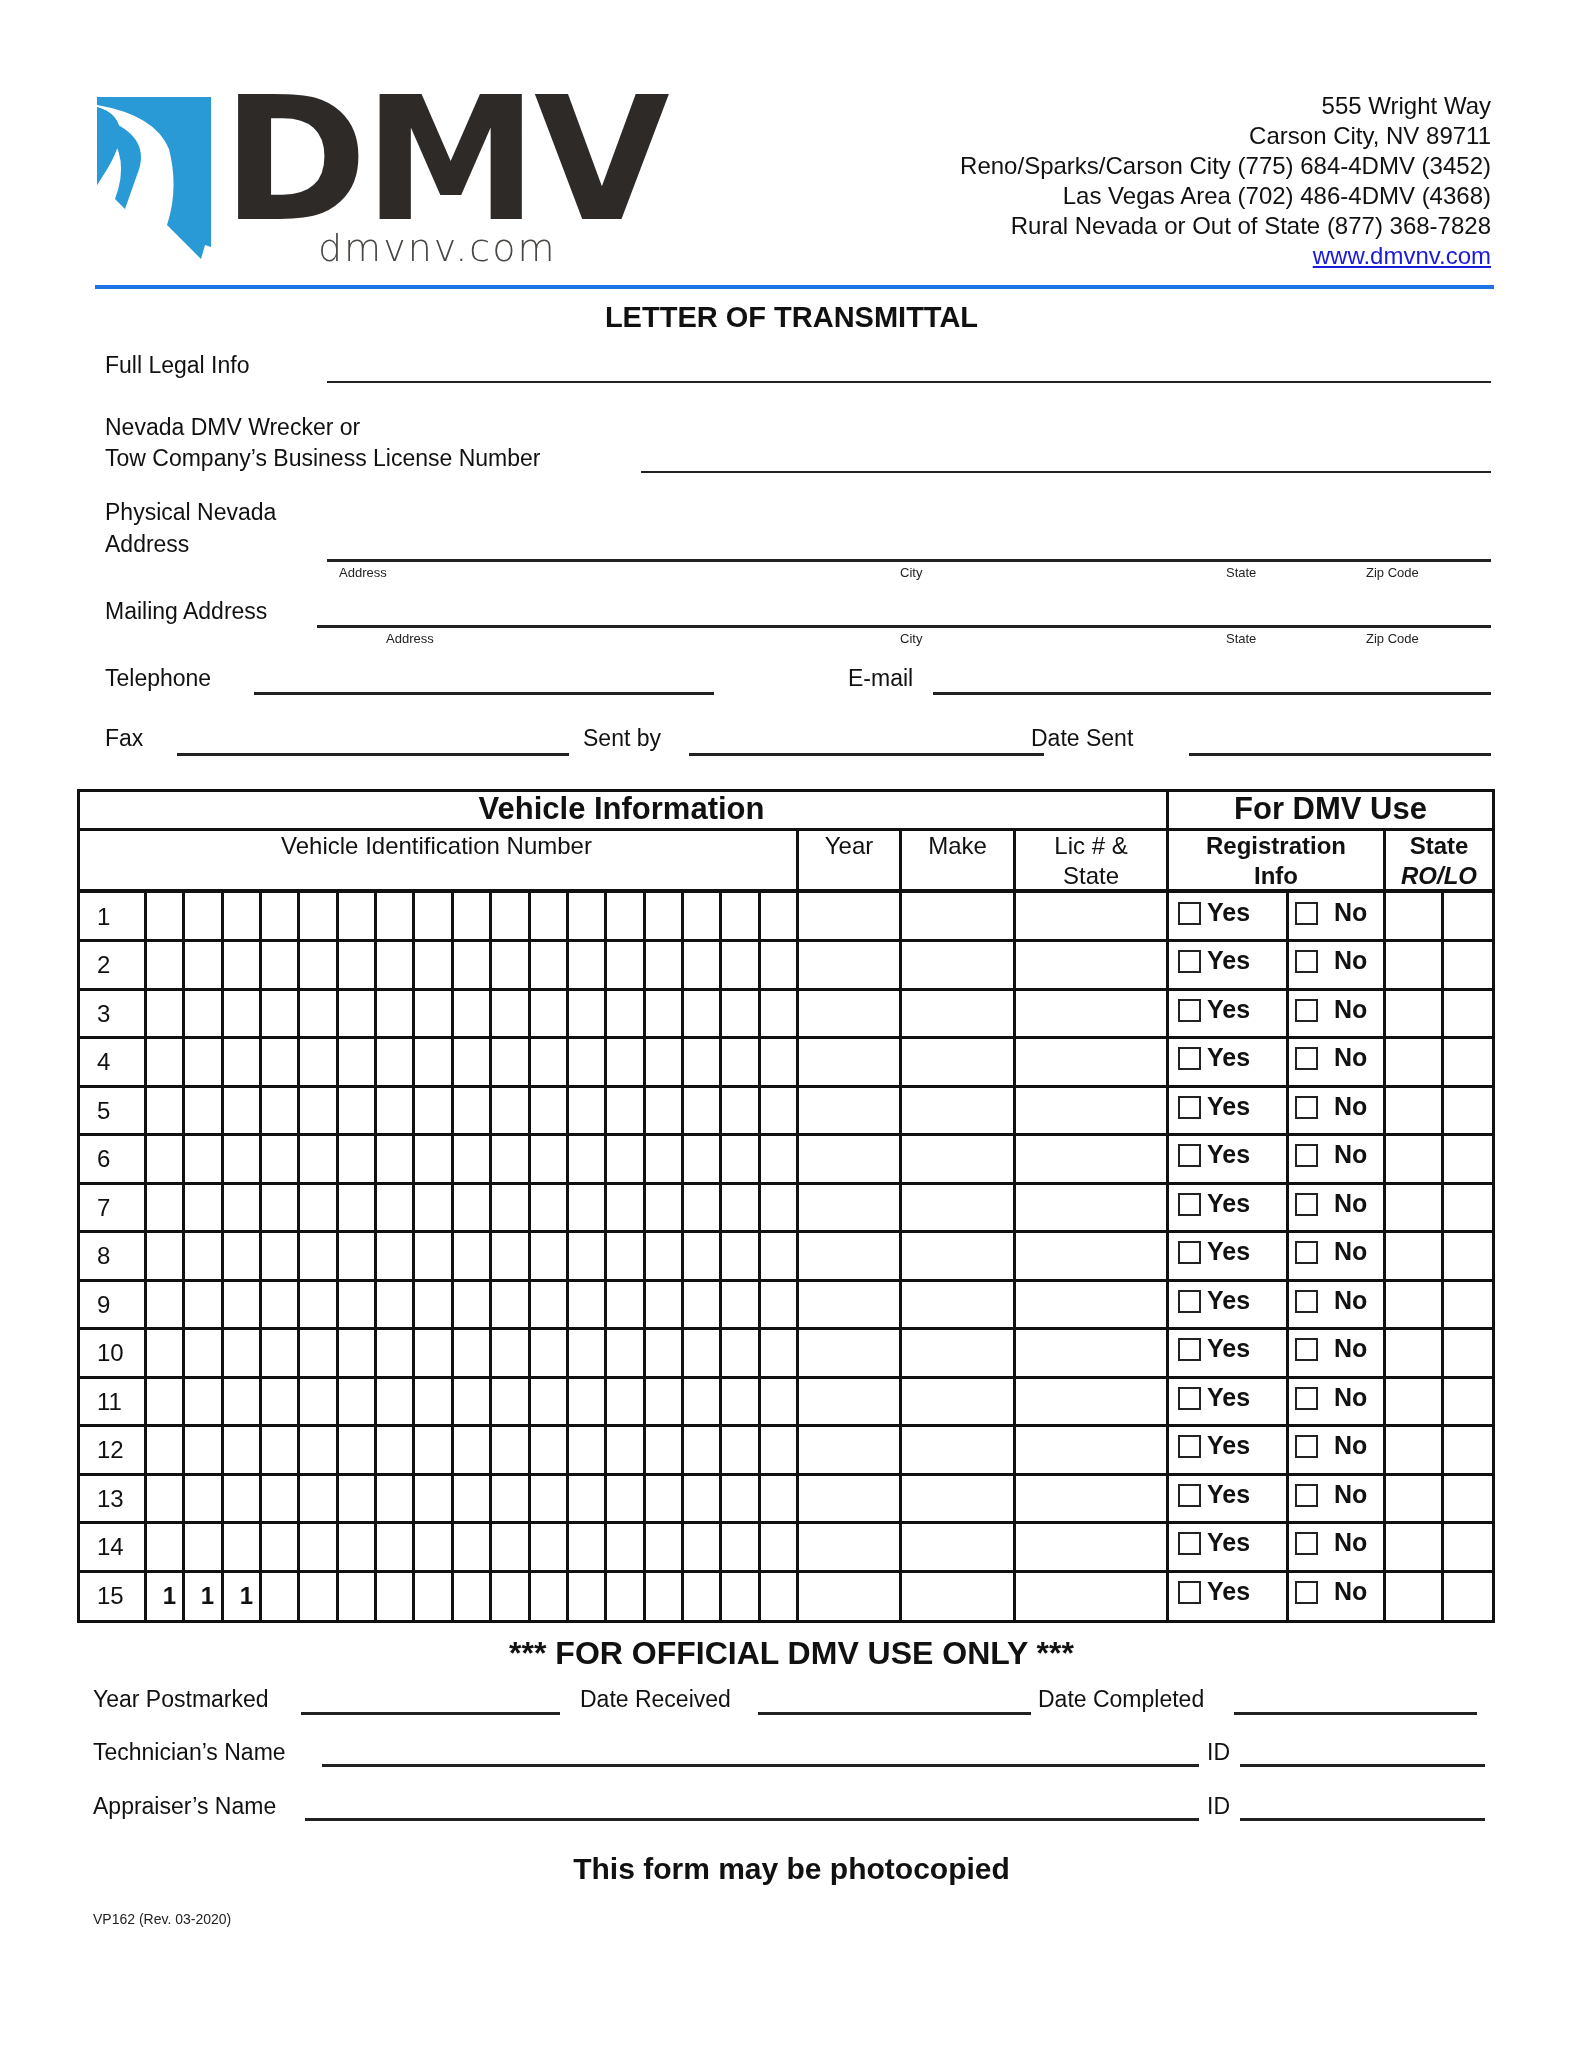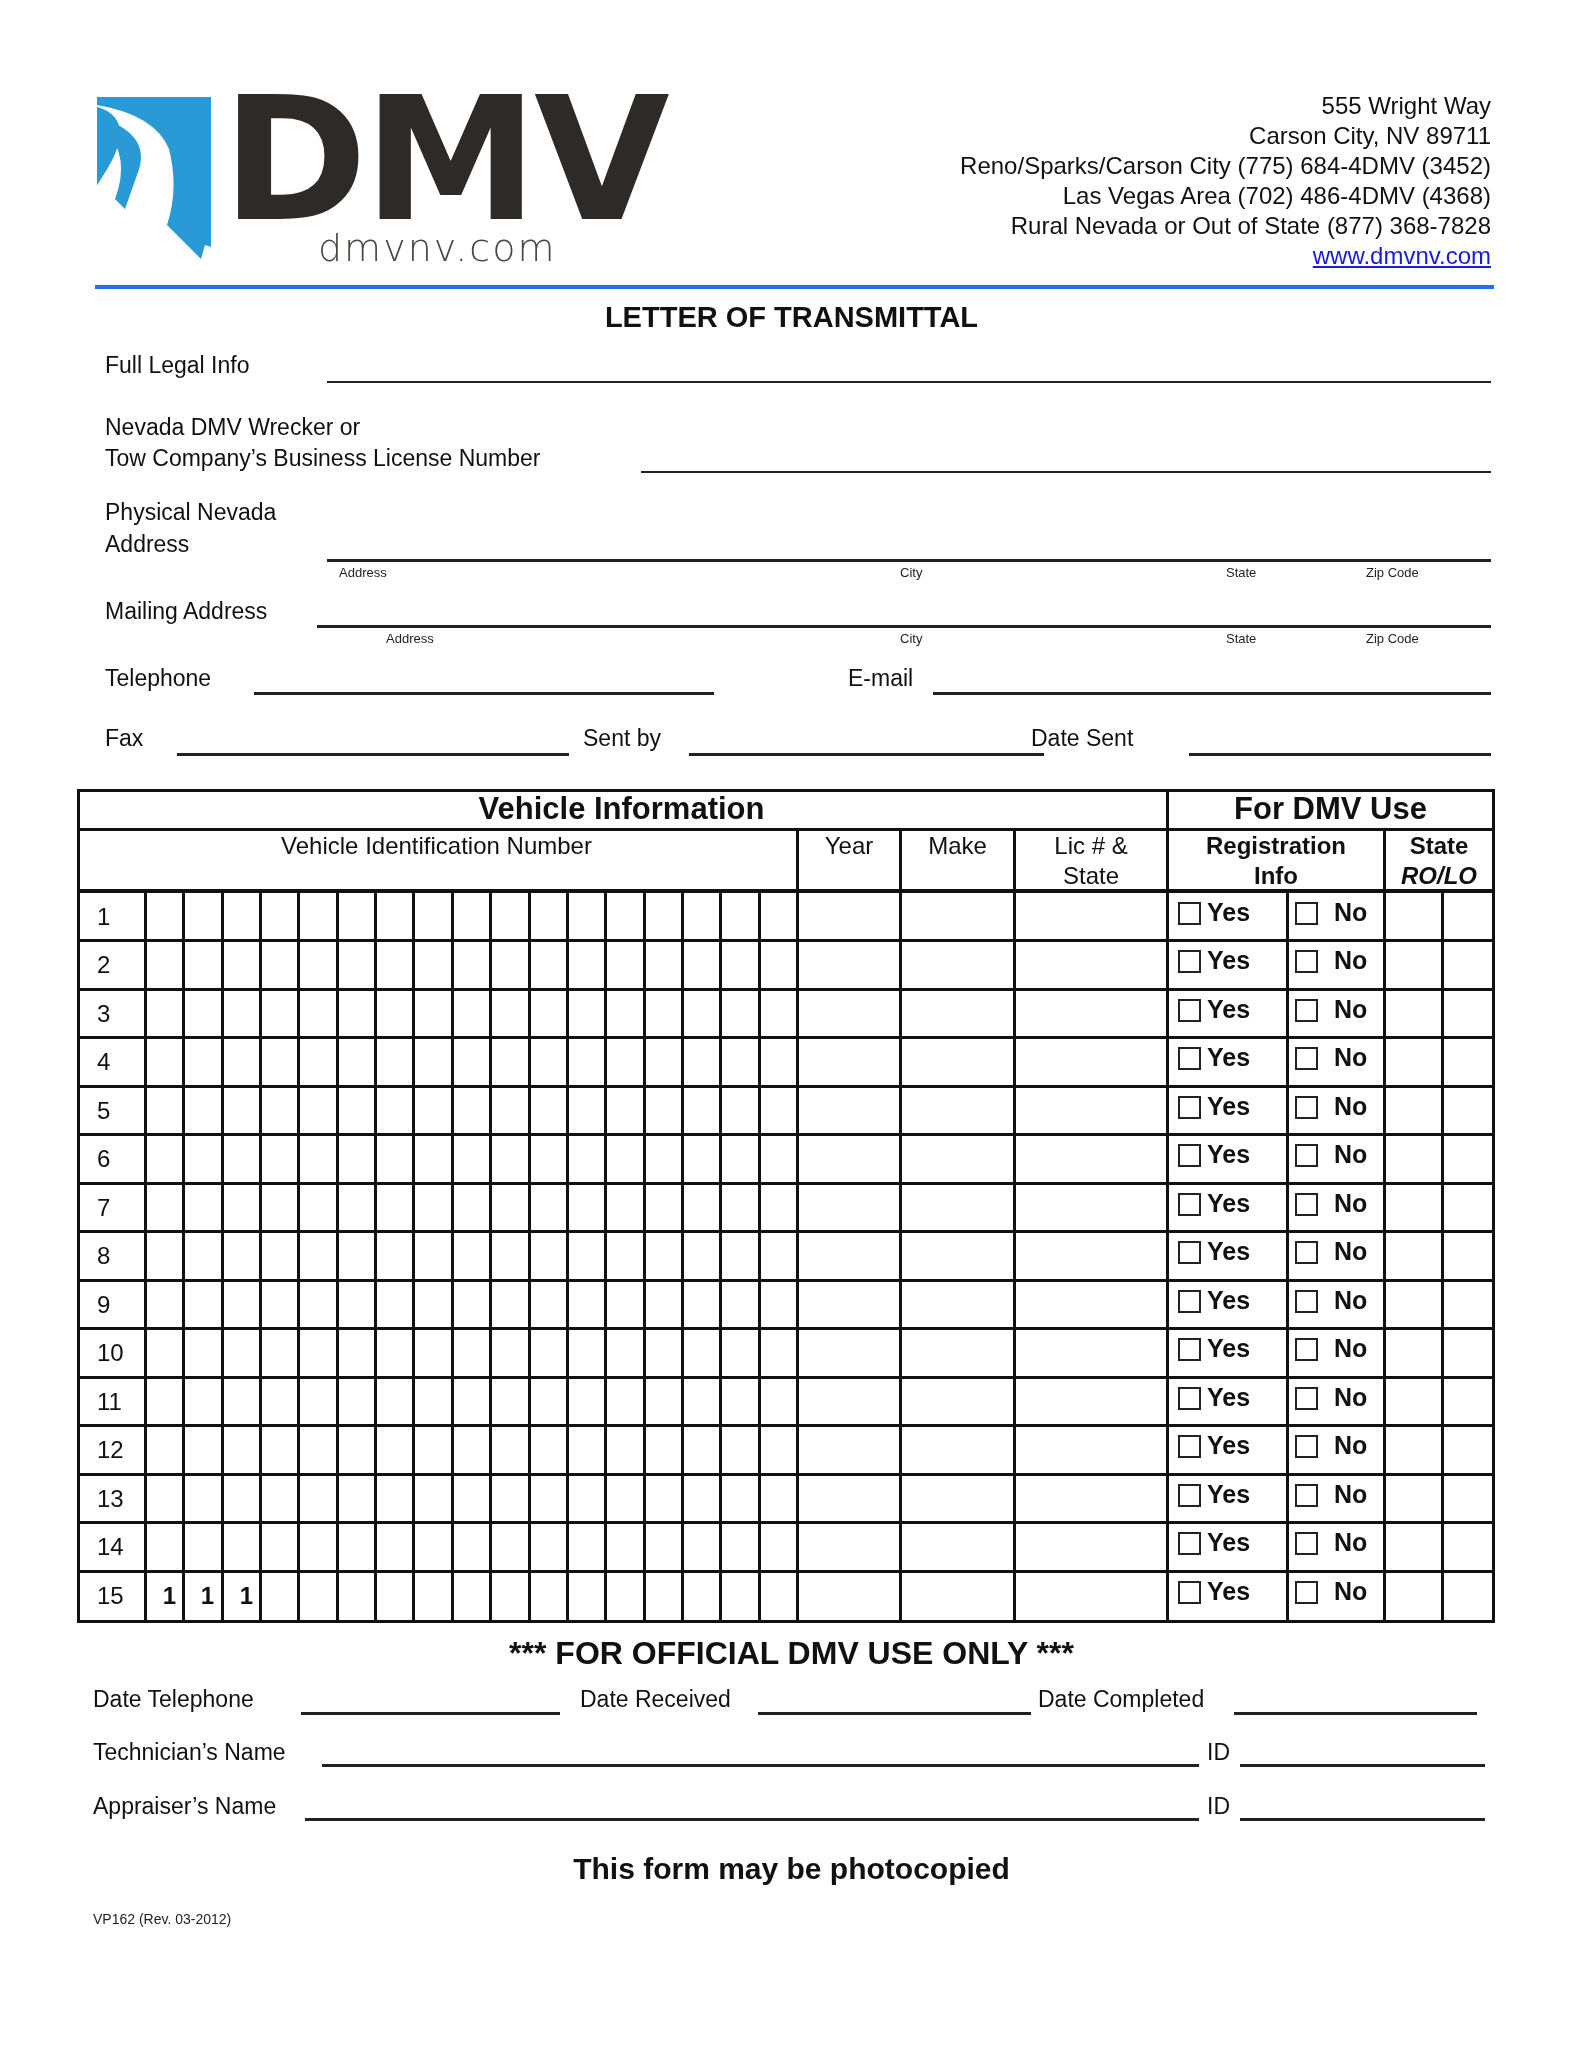--- a/index.html
+++ b/index.html
@@ -900,31 +900,31 @@
     <div class="chk" style="left:1218px;top:788.5333333333333px;">
       <span class="box"></span>
       <span class="txt" style="margin-left:10px">No</span>
     </div>
     <div style="position:absolute;left:1309px;top:782.5333333333333px;width:55px;height:46px;"></div>
     <div style="position:absolute;left:1367px;top:782.5333333333333px;width:48px;height:46px;"></div>
   </div>
 
 <div class="official">*** FOR OFFICIAL  DMV USE ONLY ***</div>
 
-<div class="lbl" style="left:93px; top:1686px;">Date Telephone</div>
+<div class="lbl" style="left:93px; top:1686px;">Year Postmarked</div>
 <div class="uline" style="left:301px; top:1712px; width:259px; border-top-width:3px;"></div>
 <div class="lbl" style="left:580px; top:1686px;">Date Received</div>
 <div class="uline" style="left:758px; top:1712px; width:273px; border-top-width:3px;"></div>
 <div class="lbl" style="left:1038px; top:1686px;">Date Completed</div>
 <div class="uline" style="left:1234px; top:1712px; width:243px; border-top-width:3px;"></div>
 
 <div class="lbl" style="left:93px; top:1739px;">Technician’s Name</div>
 <div class="uline" style="left:322px; top:1764px; width:877px; border-top-width:3px;"></div>
 <div class="lbl" style="left:1207px; top:1739px;">ID</div>
 <div class="uline" style="left:1240px; top:1764px; width:245px; border-top-width:3px;"></div>
 
 <div class="lbl" style="left:93px; top:1793px;">Appraiser’s Name</div>
 <div class="uline" style="left:305px; top:1818px; width:894px; border-top-width:3px;"></div>
 <div class="lbl" style="left:1207px; top:1793px;">ID</div>
 <div class="uline" style="left:1240px; top:1818px; width:245px; border-top-width:3px;"></div>
 
 <div class="photo">This form may be photocopied</div>
-<div class="rev">VP162 (Rev. 03-2012)</div>
+<div class="rev">VP162 (Rev. 03-2020)</div>
 
 </body></html>

